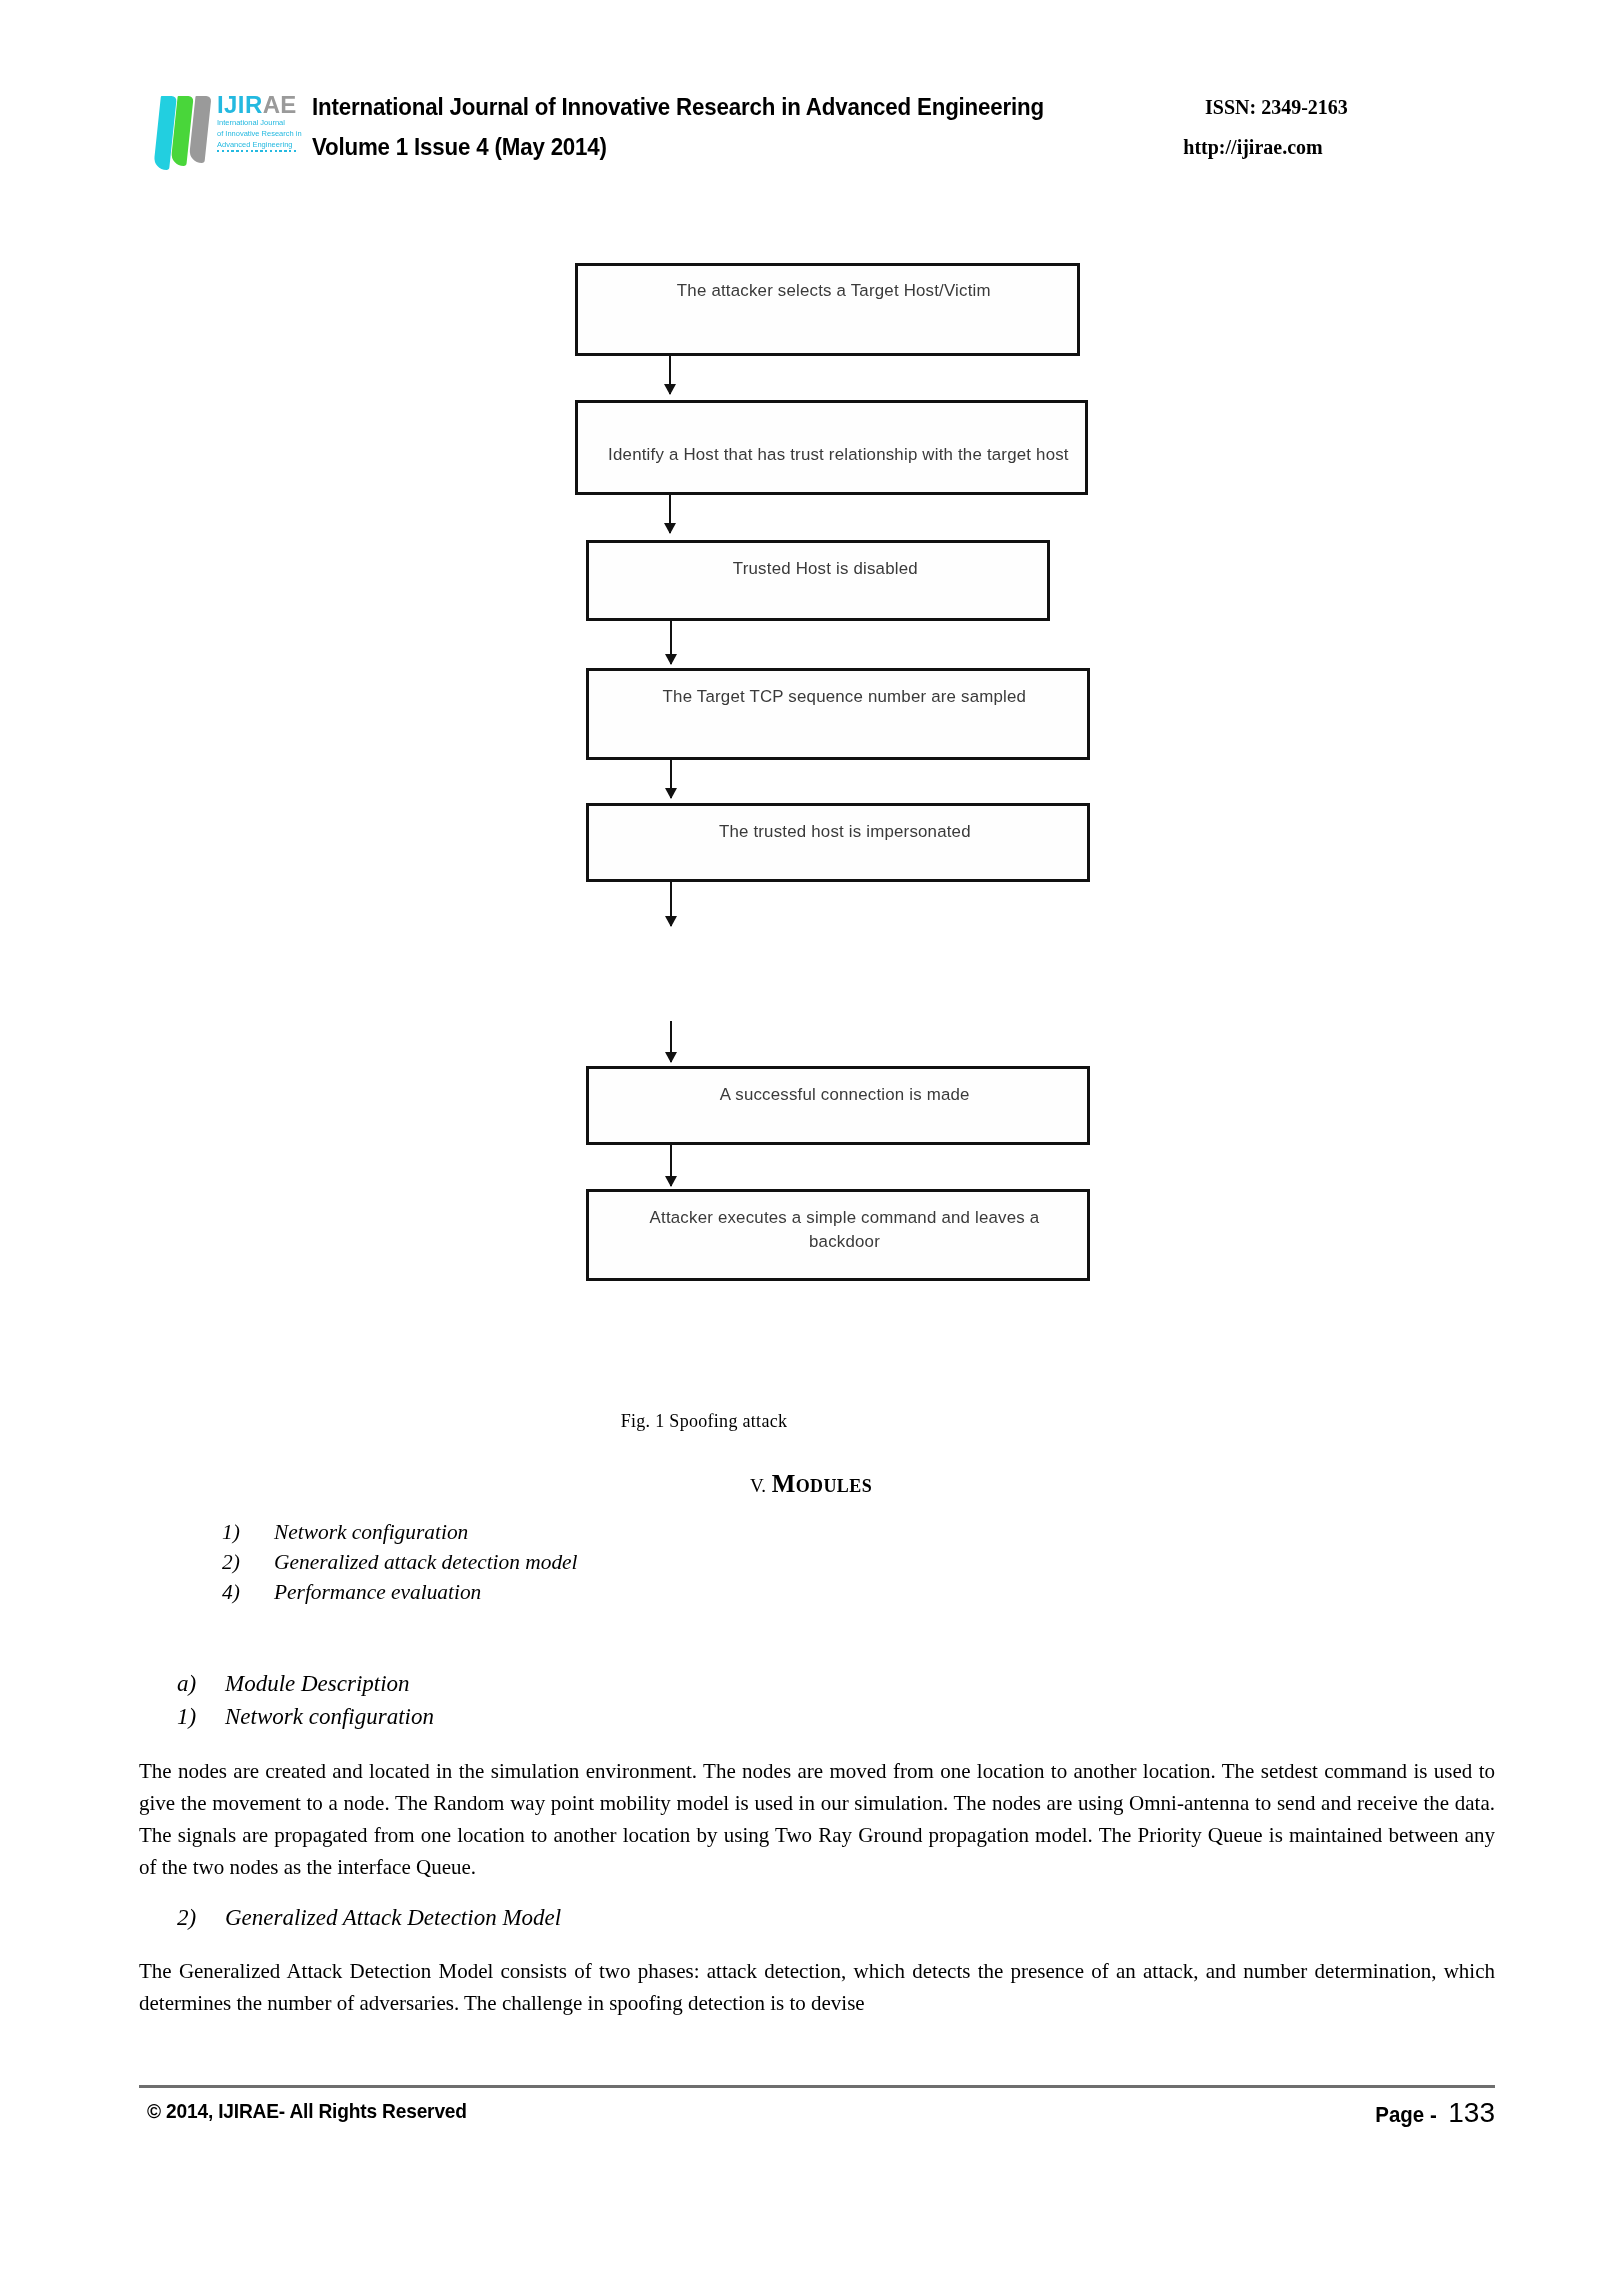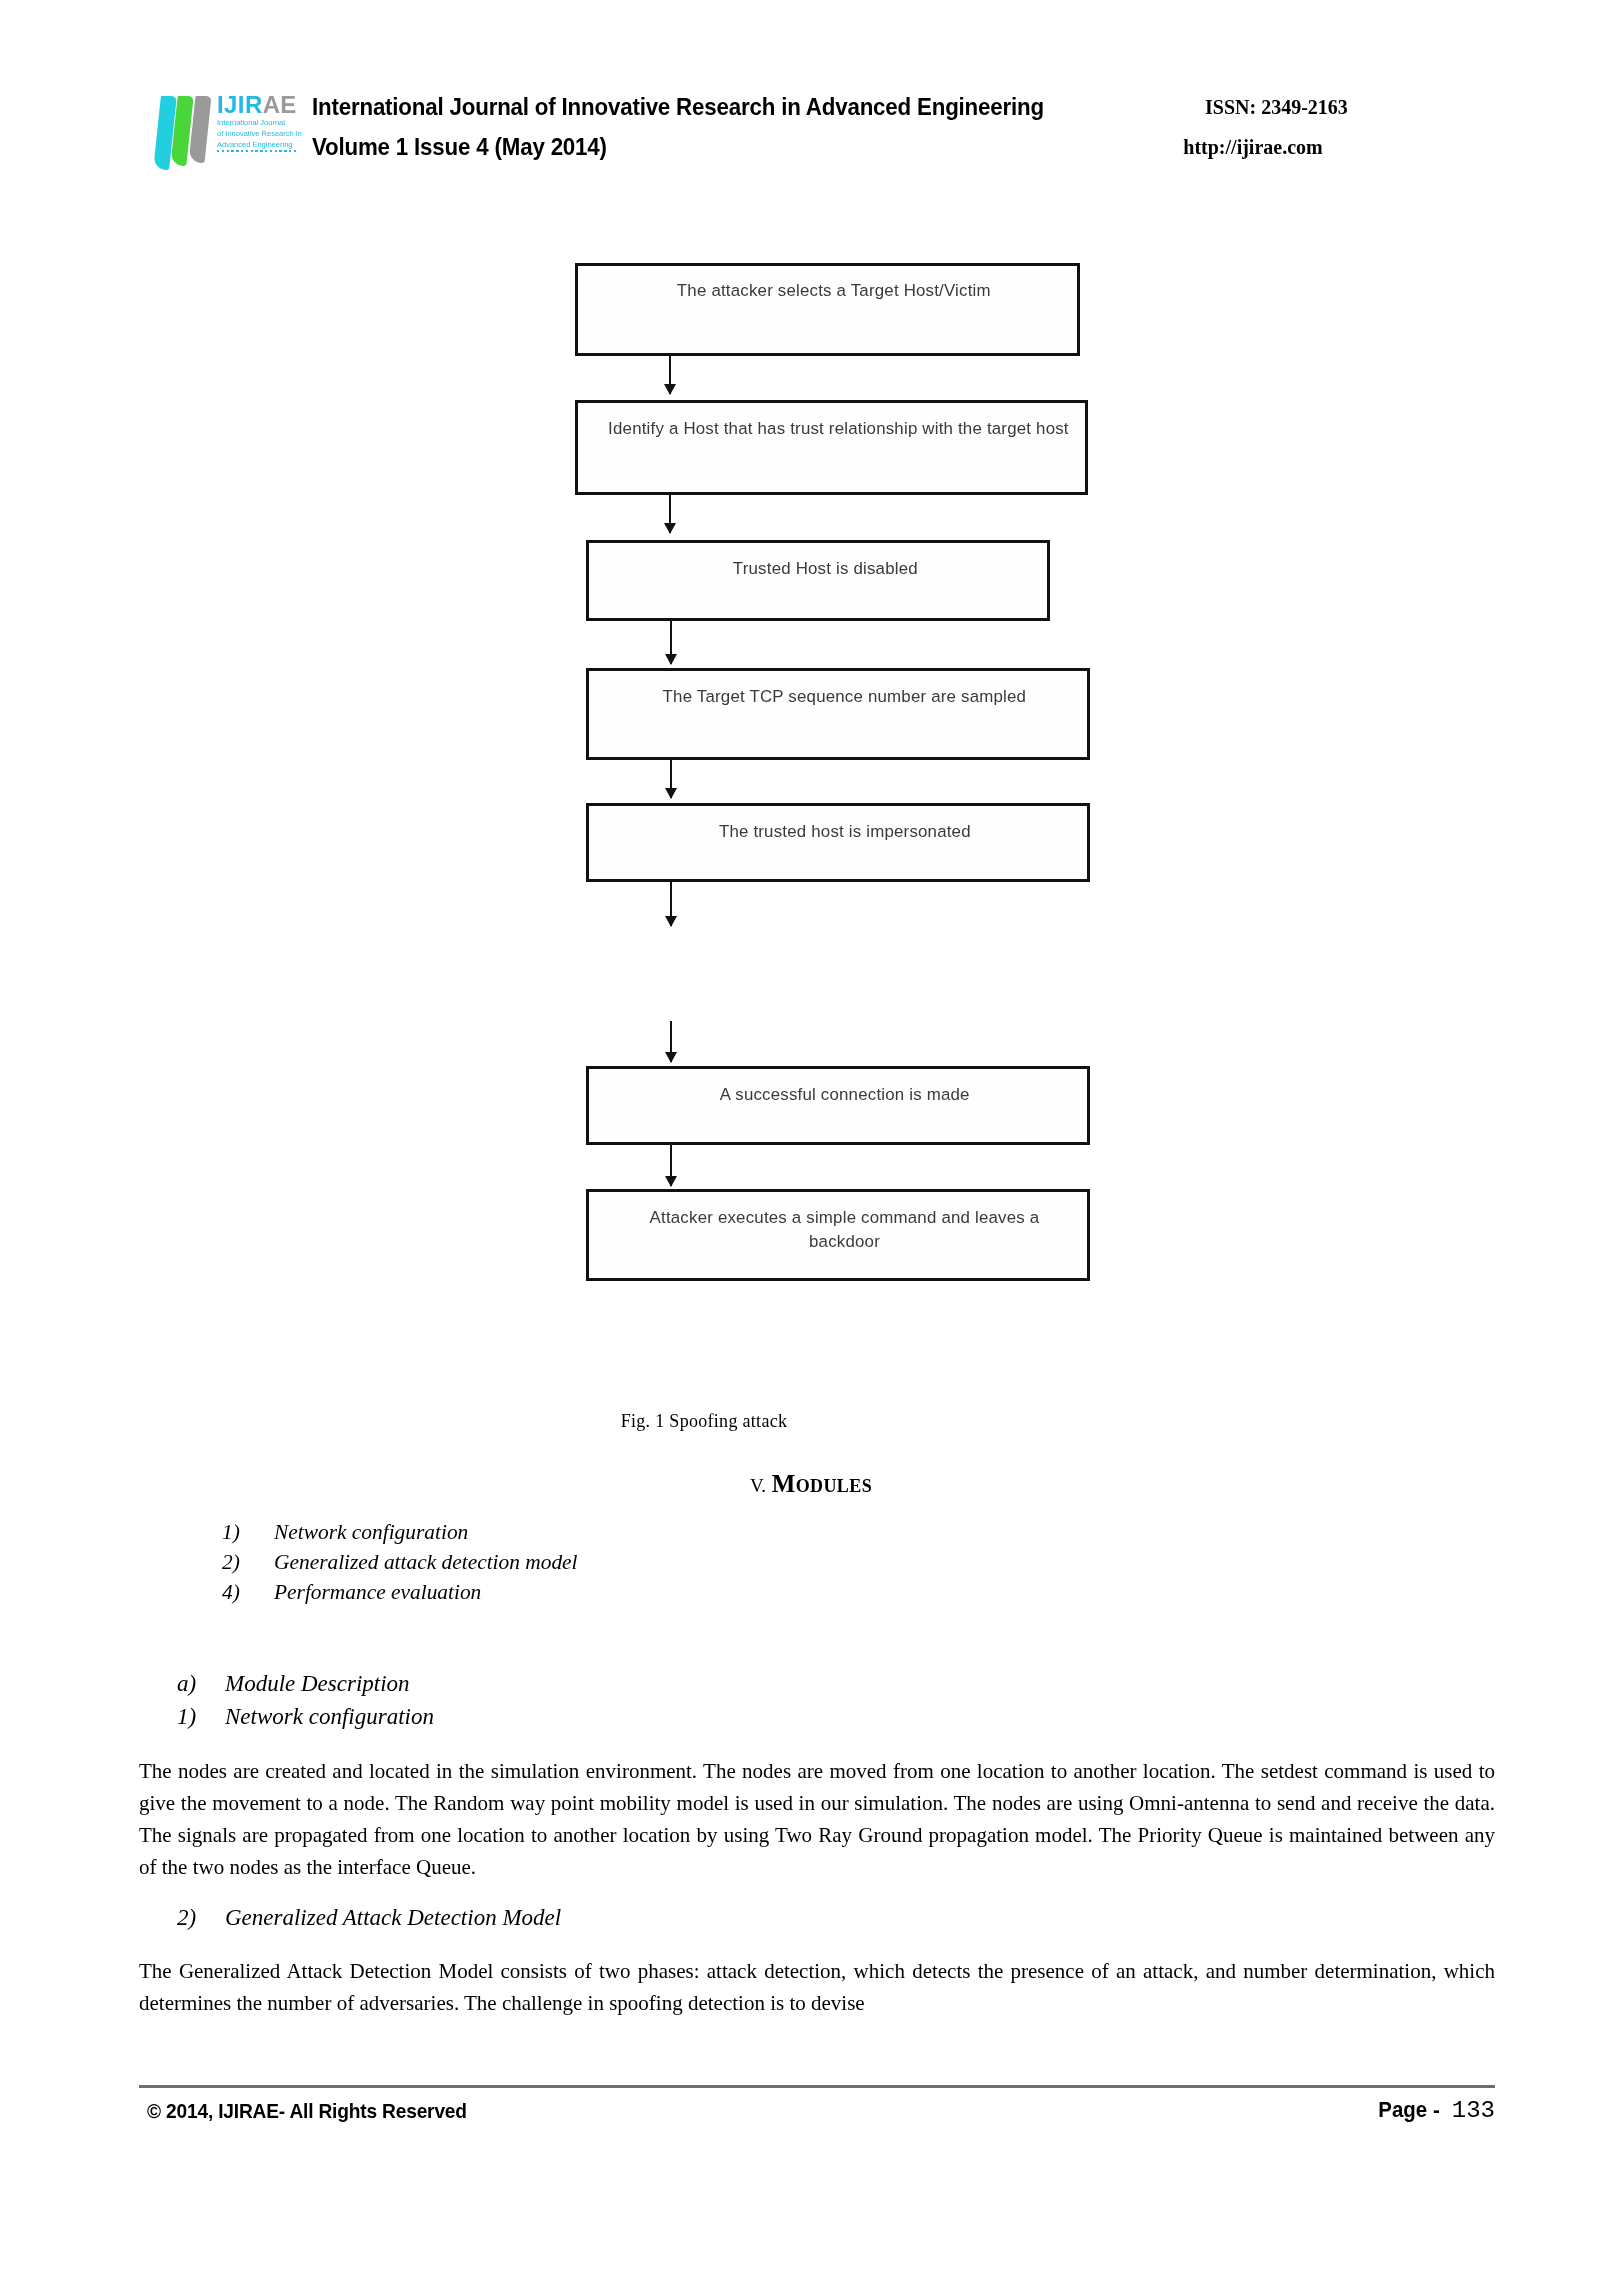--- a/index.html
+++ b/index.html
@@ -284,22 +284,22 @@
     white-space: nowrap;
   }
   .footer-right .pg-label {
     font-family: "Liberation Sans", sans-serif;
     font-weight: bold;
     font-size: 22px;
     transform: scaleX(0.93);
     display: inline-block;
   }
   .footer-right .pg-num {
-    font-family: Liberation Mono, monospace;
-    font-size: 24px;
+    font-family: Liberation Sans, sans-serif;
+    font-size: 28px;
     padding-left: 9.5px;
   }
 </style>
 </head>
 <body>
 
 <div class="header">
 
   <div class="logo">
     <div class="logo-pages">
@@ -327,21 +327,21 @@
   </div>
 </div>
 
 <div class="flow">
 
   <div class="fbox" style="left:6.3px; top:9.5px; width:505px; height:93px;">
     <span class="ftext">The attacker selects a Target Host/Victim</span>
   </div>
   <div class="farrow" style="left:100px; top:103px; height:38px;"></div>
 
-  <div class="fbox" style="left:6.3px; top:147px; width:513px; height:95px;">
+  <div class="fbox" style="left:6.3px; top:147px; width:513px; height:95px;align-items:center;">
     <span class="ftext">Identify a Host that has trust relationship with the target host</span>
   </div>
   <div class="farrow" style="left:100px; top:242px; height:38px;"></div>
 
   <div class="fbox" style="left:17.4px; top:287px; width:464px; height:81px;">
     <span class="ftext">Trusted Host is disabled</span>
   </div>
   <div class="farrow" style="left:101px; top:368px; height:43px;"></div>
 
   <div class="fbox" style="left:17.4px; top:415px; width:504px; height:92px;">

